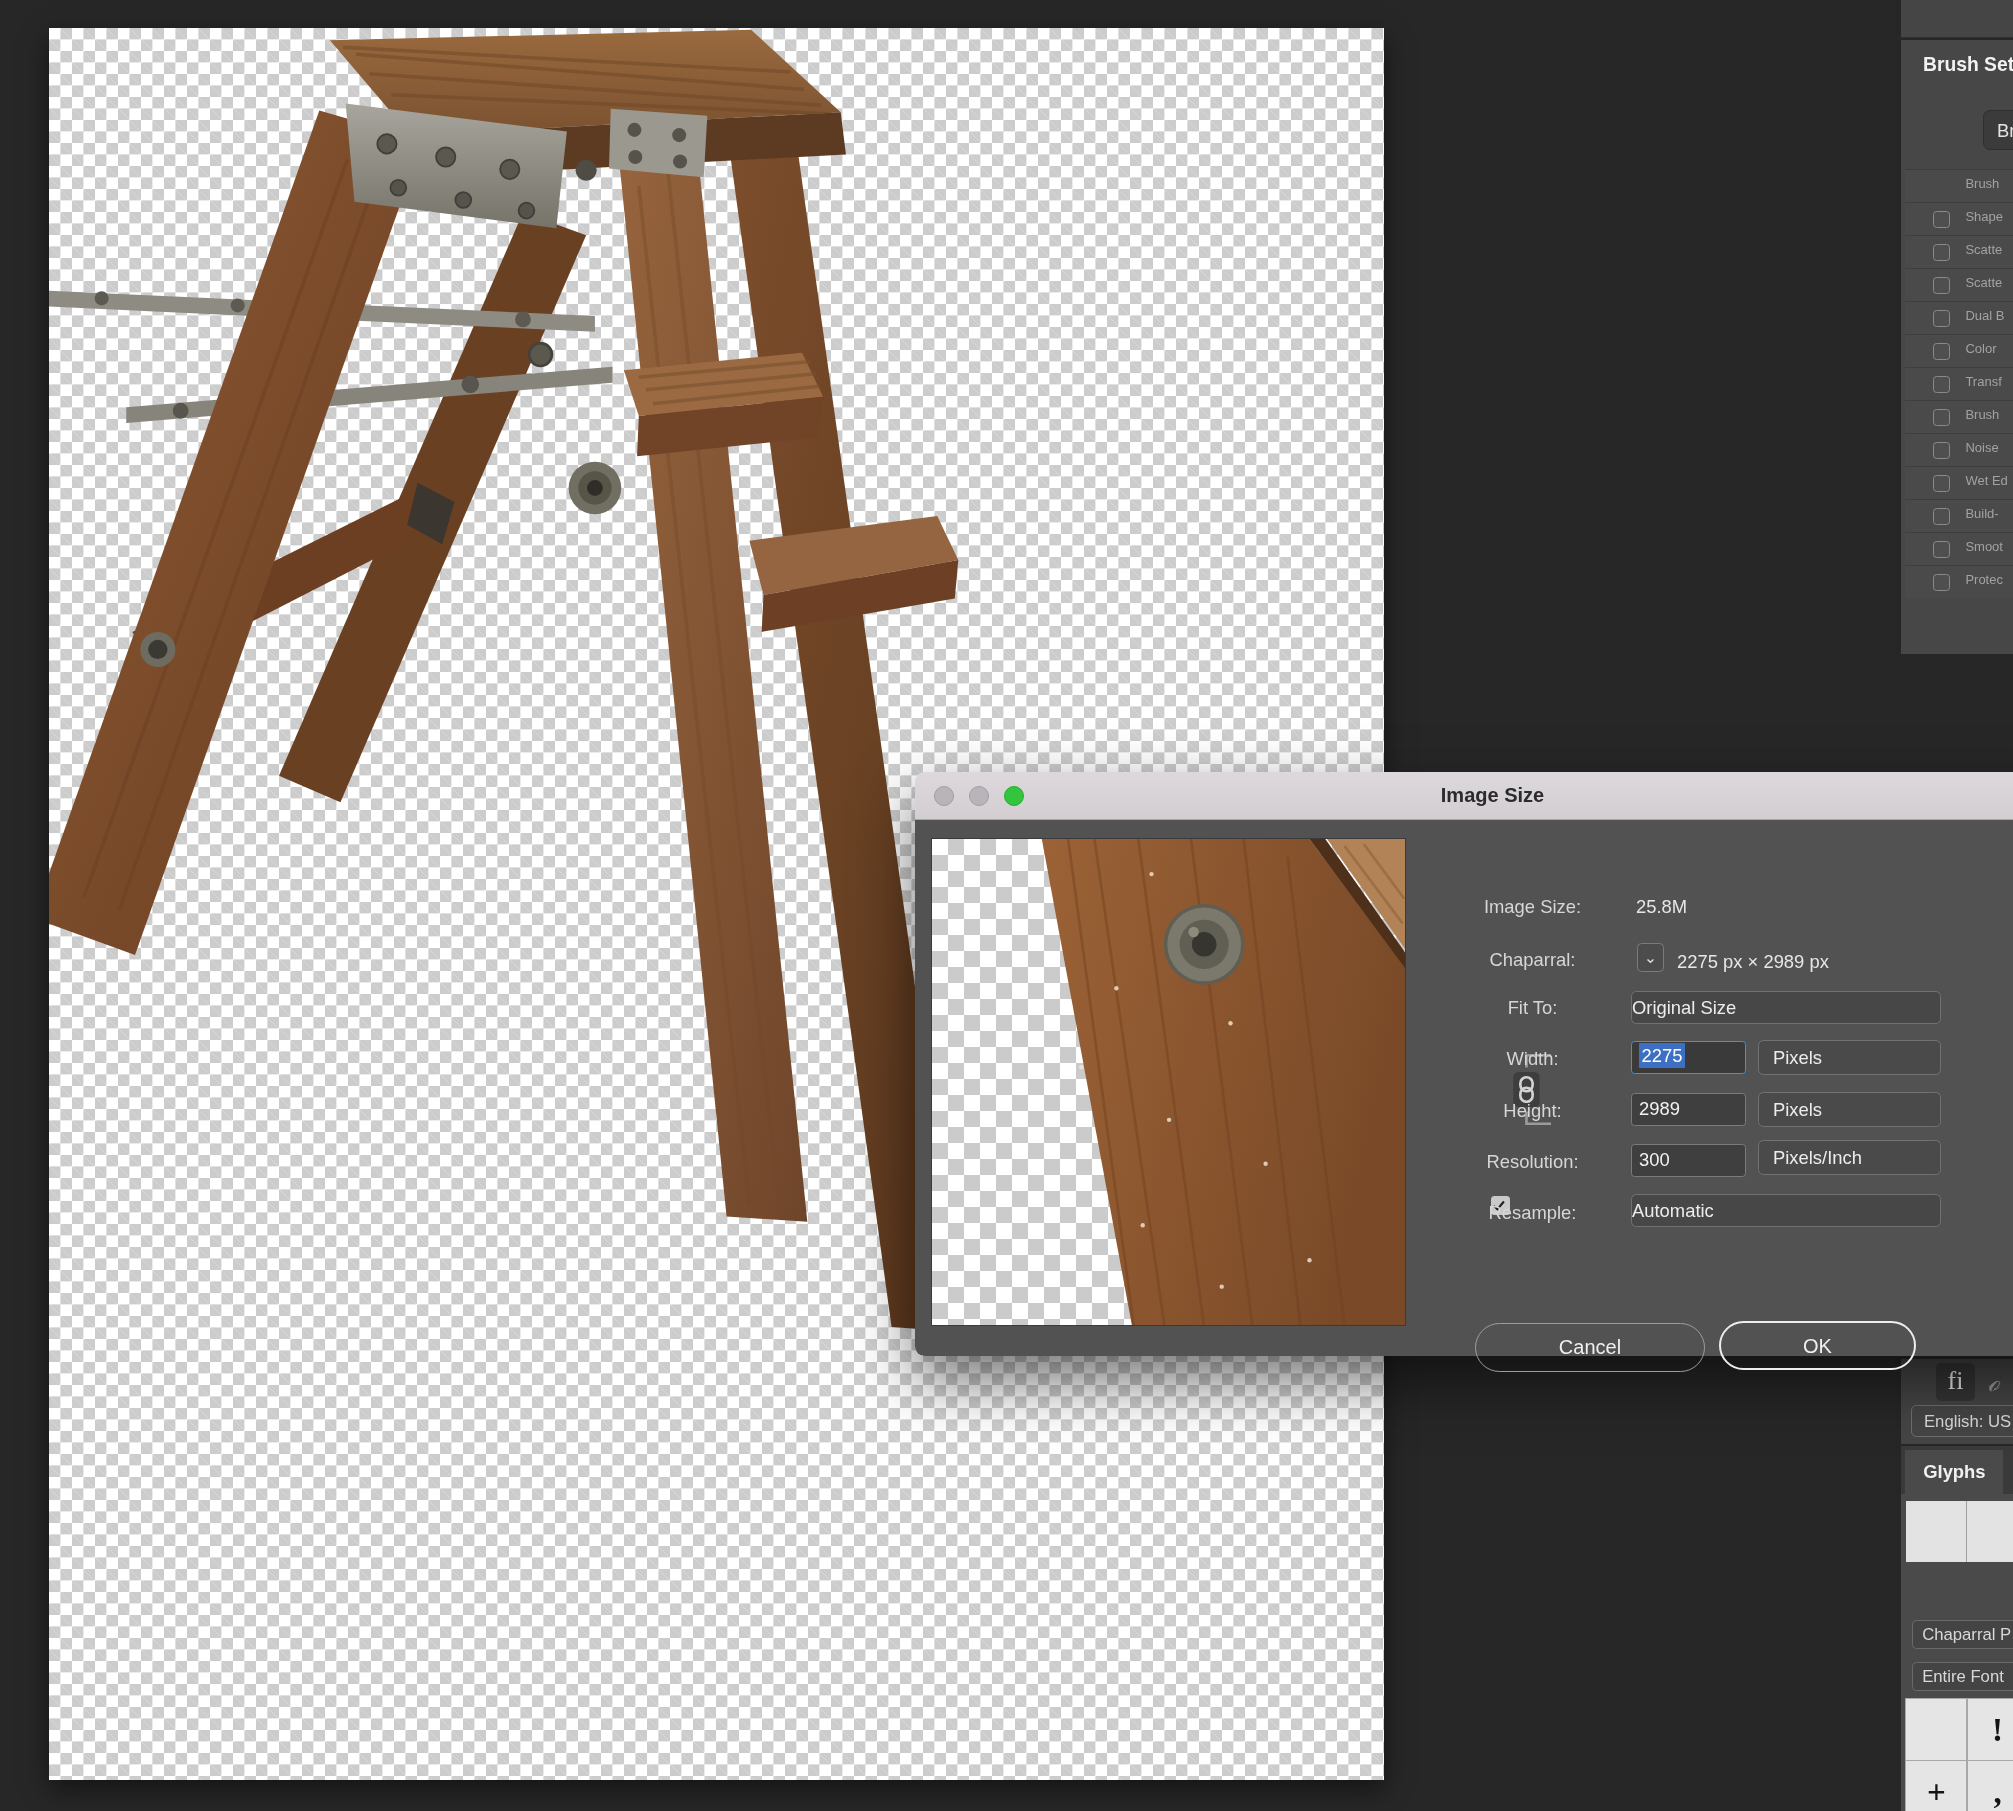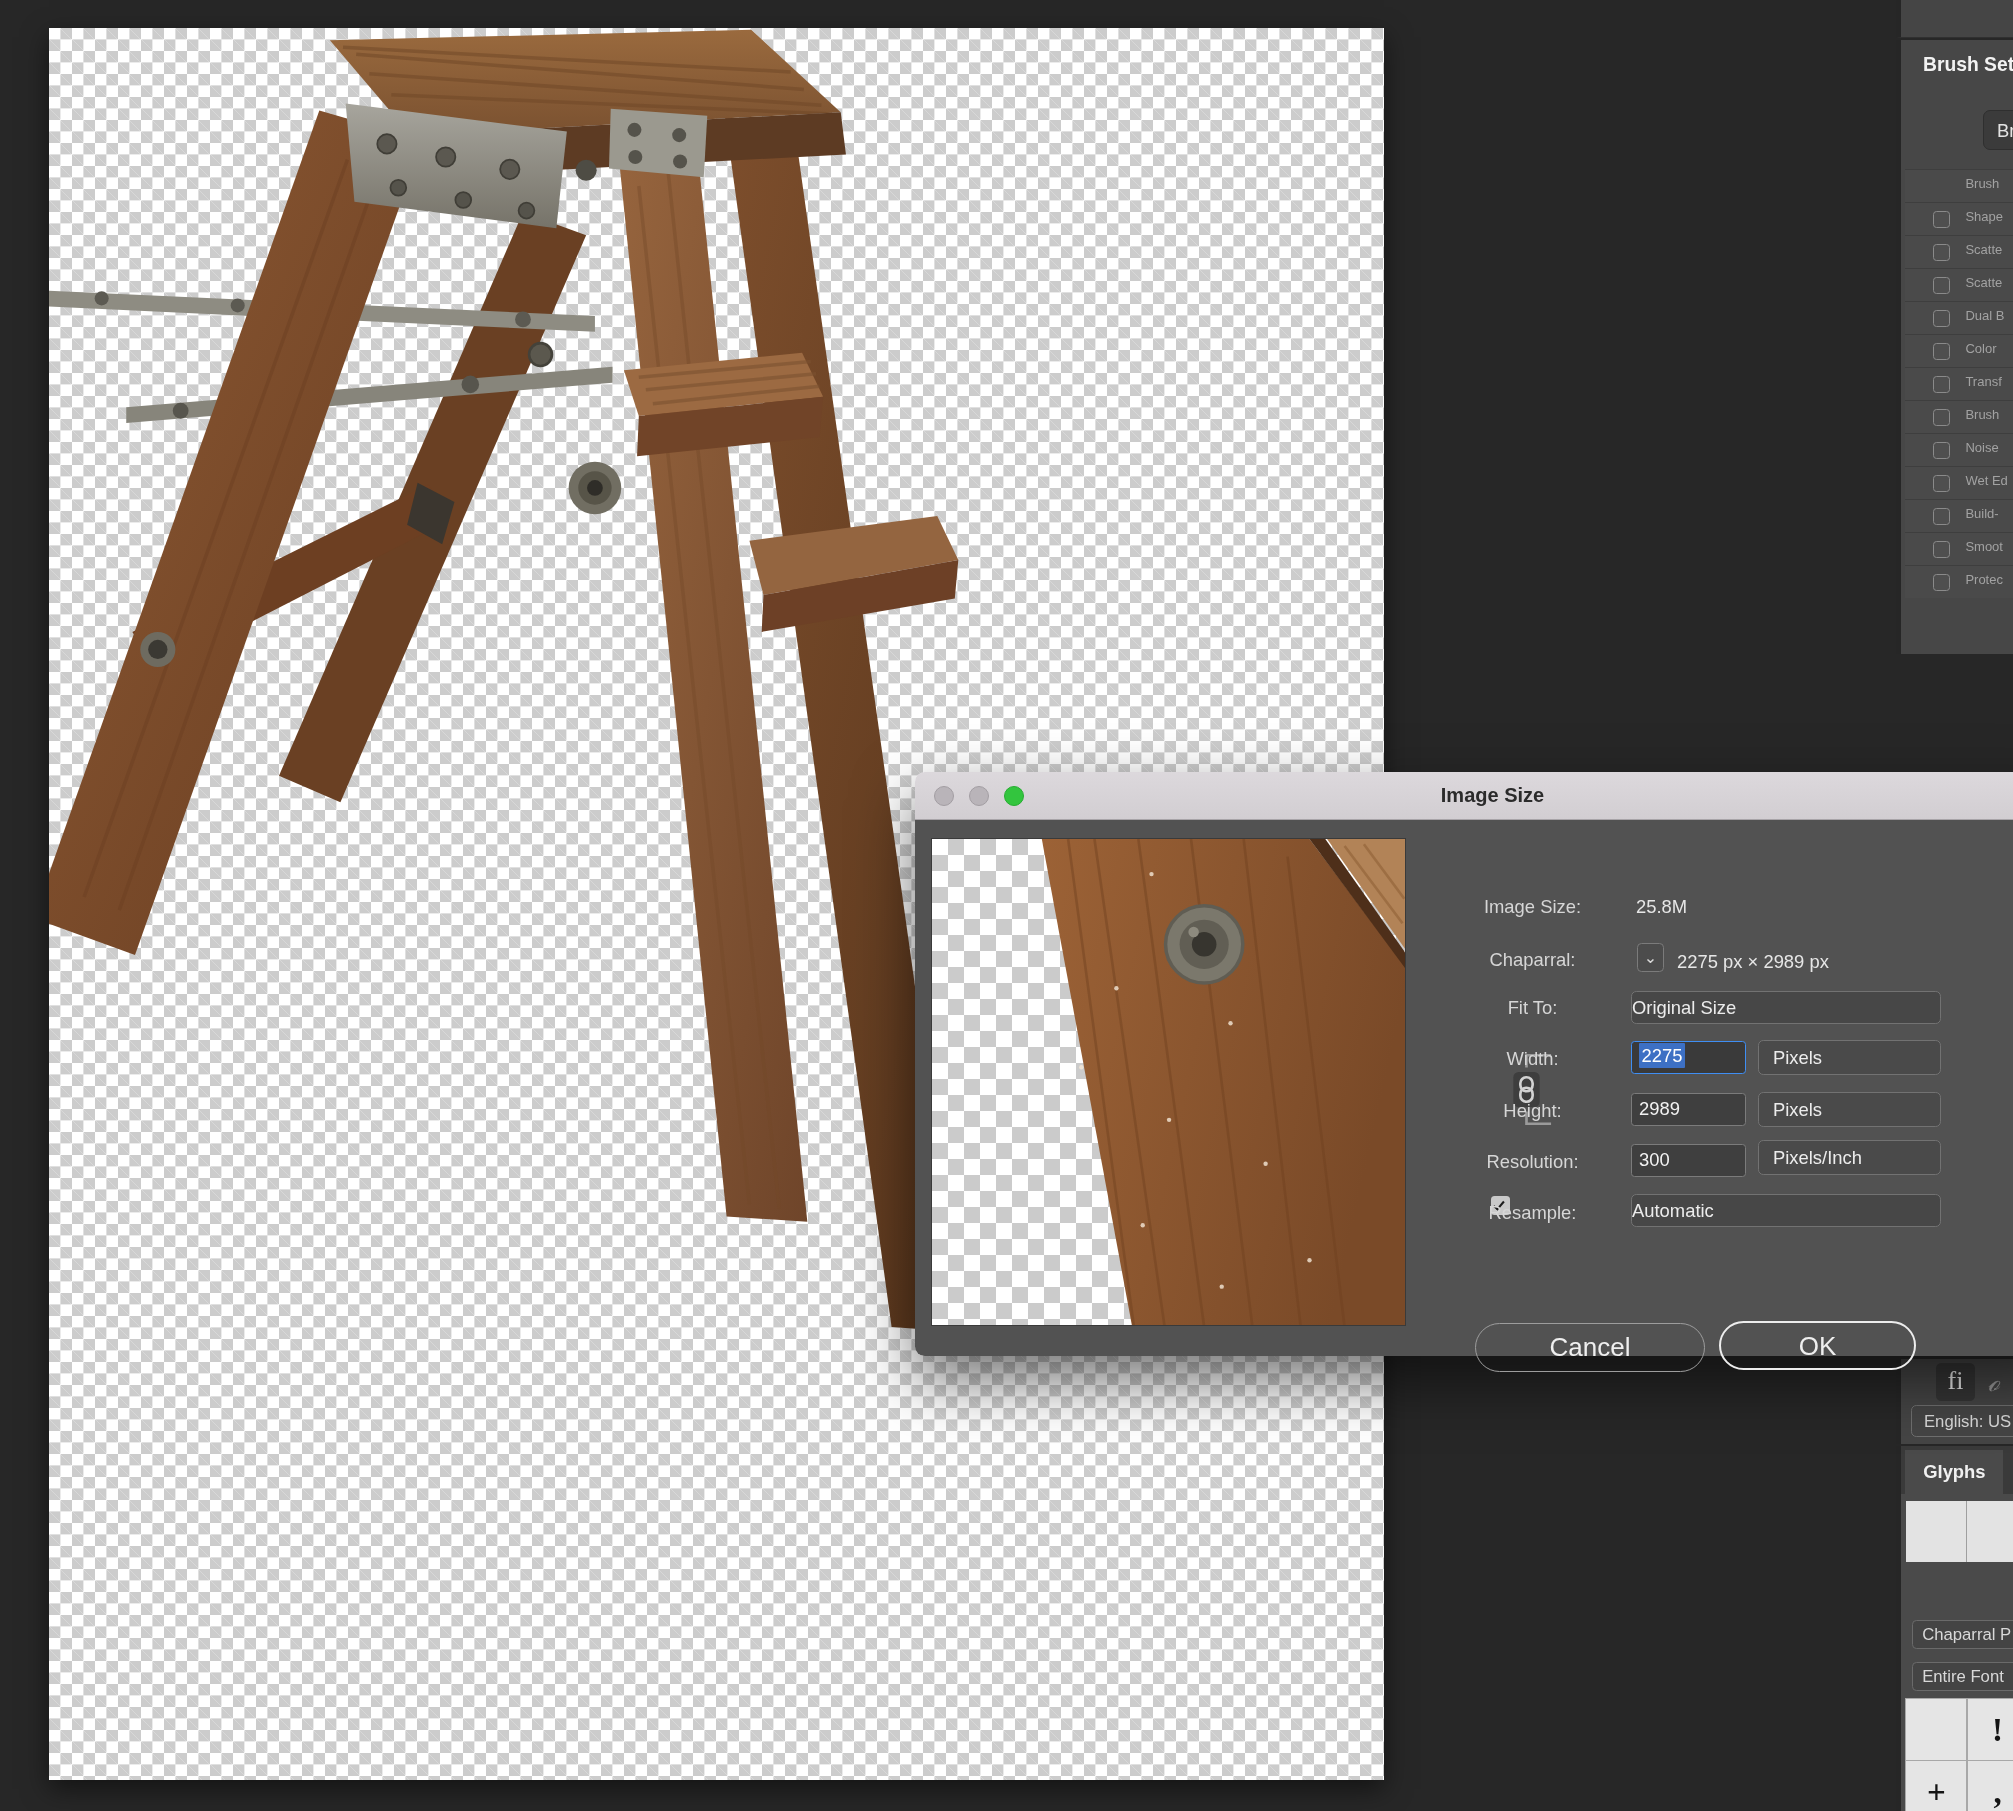--- a/index.html
+++ b/index.html
@@ -60,21 +60,21 @@
   .unitbox{position:absolute;left:843px;width:183px;height:35px;background:#4a4a4a;
     border:0.9px solid #727272;border-radius:5.3px;color:#ececec;font-size:18.4px;
     line-height:33px;padding-left:14px;white-space:nowrap;}
 
   .chk{position:absolute;left:576px;top:376px;width:19.3px;height:19.3px;background:#c9c9c9;
     border-radius:3.5px;}
   .chk .tick{position:absolute;left:5.3px;top:2.6px;width:6.1px;height:10.5px;
     border-right:2.6px solid #1c1c1c;border-bottom:2.6px solid #1c1c1c;transform:rotate(40deg);}
 
   .pillbtn{position:absolute;height:49px;border-radius:26px;background:transparent;
-    color:#efefef;font-size:26px;text-align:center;line-height:47px;}
+    color:#efefef;font-size:20px;text-align:center;line-height:47px;}
   .btn-cancel{left:560px;top:503px;width:230px;border:1.8px solid #9d9d9d;}
   .btn-ok{left:804px;top:501px;width:197px;border:2.2px solid #ededed;line-height:46px;}
 
   
   .dock-top{position:absolute;left:1896px;top:0;width:176px;height:38px;background:#454545;
     border-bottom:1.8px solid #303030;border-left:5.3px solid #262626;}
   .brush-panel{position:absolute;left:1896px;top:40px;width:176px;height:614px;
     background:#474747;border-left:5.3px solid #262626;}
   .bp-title{position:absolute;left:22px;top:14px;font-size:19.3px;font-weight:bold;color:#f2f2f2;white-space:nowrap;}
   .bp-btn{position:absolute;left:82px;top:70px;width:105px;height:40px;background:#3b3b3b;

